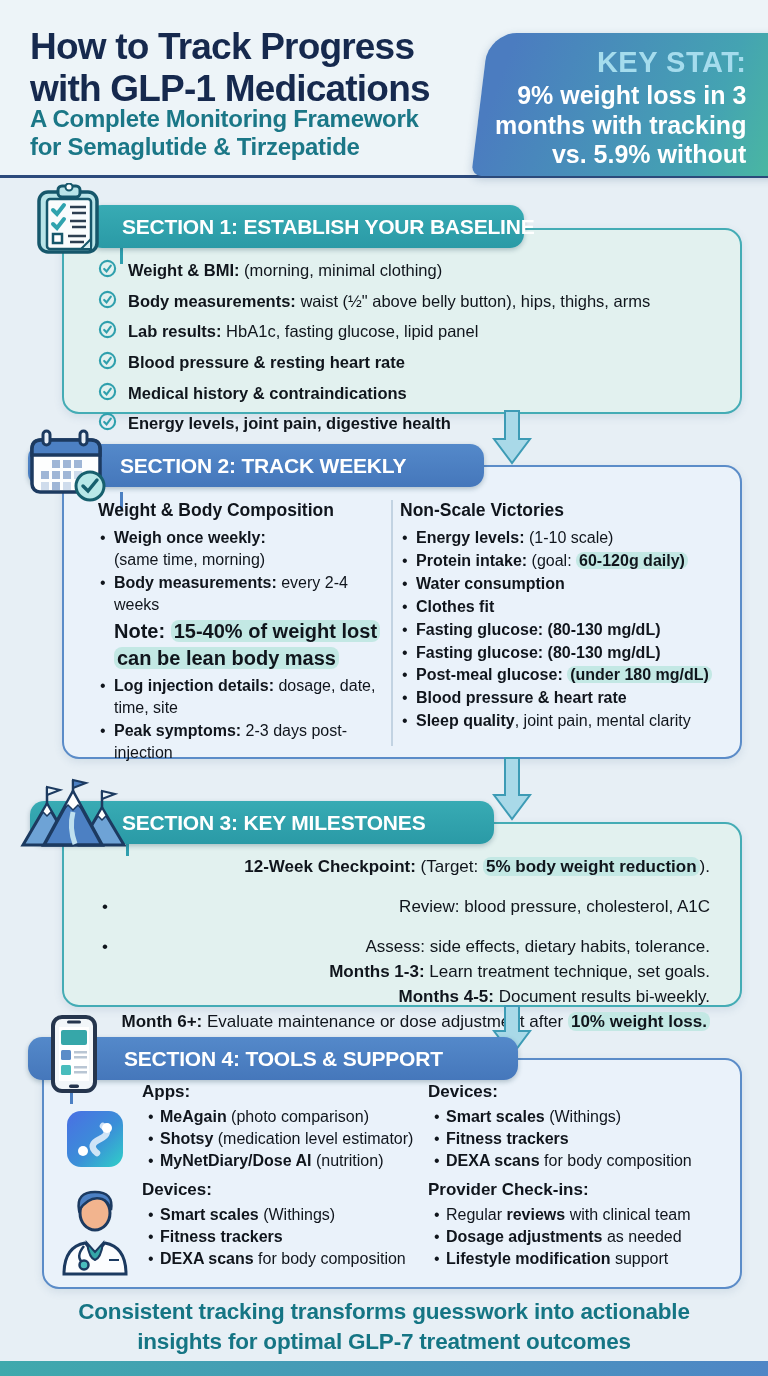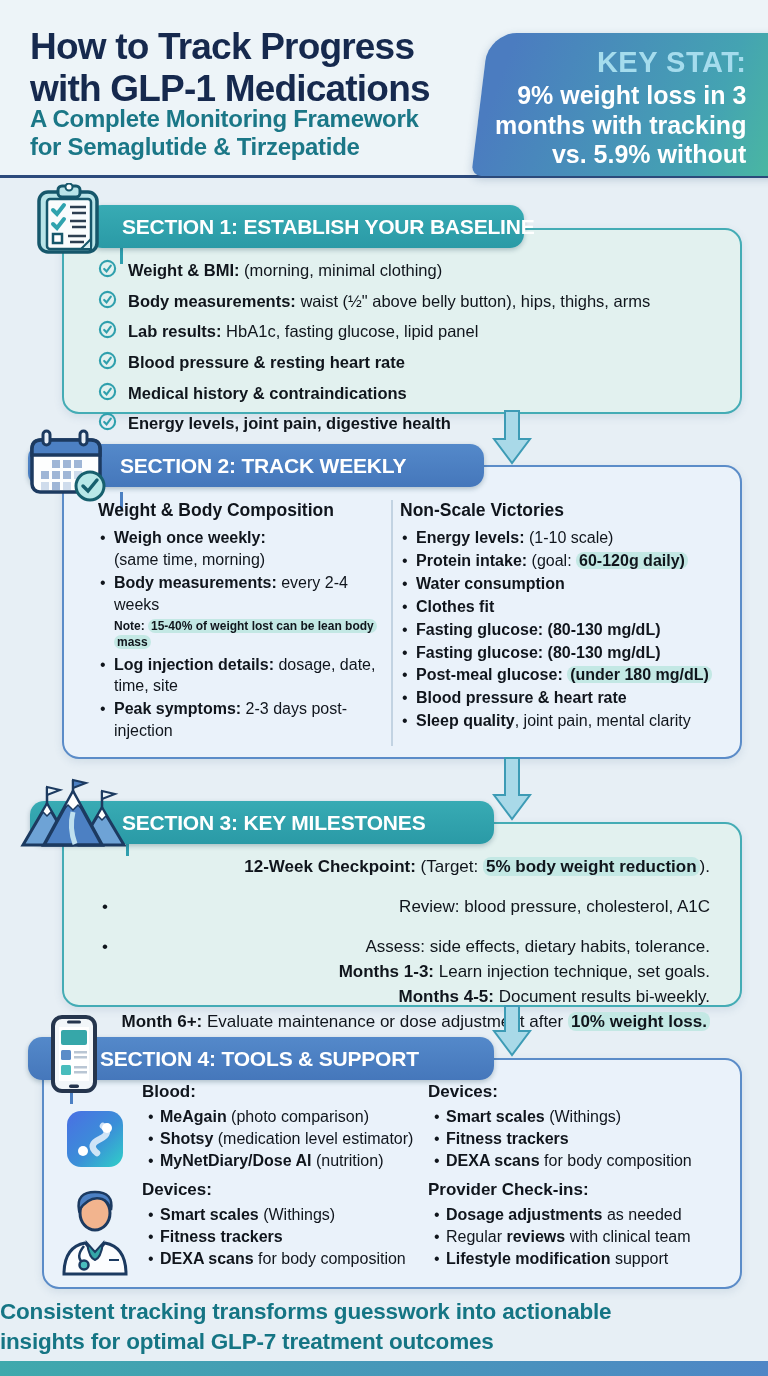--- a/index.html
+++ b/index.html
@@ -33,37 +33,37 @@
   .row{display:flex;align-items:center;gap:11px;margin-bottom:6px;font-size:16.5px;line-height:1.25;}
   .chk{flex:0 0 auto;margin-top:1px;}
   
   .s2-left{position:absolute;left:98px;top:500px;width:292px;z-index:2;}
   .s2-right{position:absolute;left:400px;top:500px;width:330px;z-index:2;}
   .s2-divider{position:absolute;left:391px;top:500px;height:246px;width:2px;background:#c2d3e2;z-index:2;}
   .colhead{font-size:17.5px;font-weight:700;margin-bottom:6px;}
   .li{position:relative;padding-left:16px;font-size:16px;line-height:1.37;margin-bottom:1px;}
   .li::before{content:"•";position:absolute;left:2px;top:0;}
   .blk{display:block;}
-  .note{padding-left:16px;font-size:12px;line-height:1.37;margin:2px 0 3px 0;}
+  .note{padding-left:16px;font-size:20px;line-height:1.37;margin:2px 0 3px 0;}
   
   .s3-body{position:absolute;left:100px;top:856px;width:610px;z-index:2;font-size:17px;line-height:1.24;text-align:right;}
   .s3-line{margin-bottom:4px;}
   .li3{position:relative;padding-left:15px;margin-bottom:4px;margin-top:19px;}
   .li3::before{content:"•";position:absolute;left:2px;top:0;}
   
   .s4-colL{position:absolute;left:142px;top:1082px;width:286px;z-index:2;}
   .s4-colR{position:absolute;left:428px;top:1082px;width:300px;z-index:2;}
   .ghead{font-size:17px;font-weight:700;margin-bottom:4px;}
   .group{margin-bottom:9px;}
   .gi{position:relative;padding-left:18px;font-size:16px;line-height:1.36;}
   .gi::before{content:"•";position:absolute;left:6px;top:0;}
   .app-badge{position:absolute;left:66px;top:1110px;z-index:4;line-height:0;}
   .doctor{position:absolute;left:54px;top:1180px;z-index:4;line-height:0;}
   
-  .footer-note{position:absolute;left:0;top:1297px;width:768px;text-align:left;
+  .footer-note{position:absolute;left:0;top:1297px;width:768px;text-align:center;
     font-size:22.5px;font-weight:700;color:#157584;line-height:1.32;z-index:2;letter-spacing:-0.2px;}
   .bottom-bar{position:absolute;left:0;bottom:0;width:768px;height:15px;
     background:linear-gradient(90deg,#3fa9ac,#4f86c6);}
 </style>
 </head>
 <body>
 
 <div class="page">
 
   <div class="top-band"></div>
@@ -231,34 +231,34 @@
       <polygon points="53,2 66,5 53,10" fill="#4c80c3" stroke="#1c3a60" stroke-width="2"></polygon>
       <polygon points="24,67 53,14 82,67" fill="#4c80c3" stroke="#1c3a60" stroke-width="3.5"></polygon>
       <polygon points="43,32 53,14 63,32 58,27 53,32 48,27" fill="#fff" stroke="#1c3a60" stroke-width="1.5"></polygon>
       <path d="M53 34 q-4 16 2 32" stroke="#bfe0ef" stroke-width="5" fill="none"></path>
     </svg>
   </div>
   <div class="s3-body">
     <div class="s3-line"><span class="b">12-Week Checkpoint:</span><span> (Target: </span><span class="b hl">5% body weight reduction</span><span>).</span></div>
     <div class="li3"><span>Review: blood pressure, cholesterol, A1C</span></div>
     <div class="li3"><span>Assess: side effects, dietary habits, tolerance.</span></div>
-    <div class="s3-line"><span class="b">Months 1-3:</span><span> Learn injection technique, set goals.</span></div>
+    <div class="s3-line"><span class="b">Months 1-3:</span><span> Learn treatment technique, set goals.</span></div>
     <div class="s3-line"><span class="b">Months 4-5:</span><span> Document results bi-weekly.</span></div>
     <div class="s3-line"><span class="b">Month 6+:</span><span> Evaluate maintenance or dose adjustment after </span><span class="b hl">10% weight loss.</span></div>
   </div>
 
   <div class="arrow" style="left:490px;top:1005px;">
     <svg width="44" height="52" viewBox="0 0 44 52">
         <polygon points="15,1 29,1 29,26 40,26 22,50 4,26 15,26" fill="#a9d9e8" stroke="#3d9bb5" stroke-width="2"></polygon>
       </svg>
   </div>
 
   <div class="sec-box box-blue" style="left:42px;width:696px;top:1058px;height:227px;"></div>
   <div class="stub" style="left:70px;top:1090px;height:14px;background:#4c80c3;"></div>
-  <div class="sec-bar bar-blue" style="left:28px;top:1037px;width:394px;padding-left:72px;">
+  <div class="sec-bar bar-blue" style="left:28px;top:1037px;width:394px;padding-left:96px;">
     <span>SECTION 4: TOOLS &amp; SUPPORT</span>
   </div>
   <div class="icon-wrap" style="left:50px;top:1014px;">
     <svg width="48" height="80" viewBox="0 0 48 80">
       <rect x="3" y="3" width="42" height="74" rx="9" fill="#f2f6f9" stroke="#25354d" stroke-width="4"></rect>
       <rect x="9" y="13" width="30" height="54" fill="#ffffff"></rect>
       <rect x="17" y="6.5" width="14" height="3" rx="1.5" fill="#25354d"></rect>
       <rect x="19" y="70.5" width="10" height="3.5" rx="1.75" fill="#25354d"></rect>
       <rect x="11" y="16" width="26" height="15" rx="2" fill="#36a7a9"></rect>
       <rect x="11" y="36" width="10" height="10" rx="1.5" fill="#5b8cc8"></rect>
@@ -290,43 +290,43 @@
       <path d="M25 30 q-3 -18 16 -18 q19 0 16 18 q-3 -9 -9 -11 q-12 -4 -23 11 z" fill="#4c80c3" stroke="#1c3a60" stroke-width="2.5"></path>
       <path d="M10 94 q0 -27 21 -31 l10 10 10 -10 q21 4 21 31 z" fill="#fcfdfe" stroke="#1c3a60" stroke-width="3"></path>
       <path d="M33 63 l8 9 8 -9 q-2 15 -8 17 q-6 -2 -8 -17 z" fill="#35a6a8" stroke="#1c3a60" stroke-width="2"></path>
       <path d="M30 66 q-9 11 -1 17" fill="none" stroke="#1c3a60" stroke-width="2.5"></path>
       <circle cx="30" cy="85" r="4.5" fill="#49bdbd" stroke="#1c3a60" stroke-width="2.5"></circle>
       <path d="M55 80 h10" stroke="#1c3a60" stroke-width="2"></path>
     </svg>
   </div>
   <div class="s4-colL">
     <div class="group">
-      <div class="ghead">Blood:</div>
+      <div class="ghead">Apps:</div>
       <div class="gi"><span class="b">MeAgain</span><span> (photo comparison)</span></div>
       <div class="gi"><span class="b">Shotsy</span><span> (medication level estimator)</span></div>
       <div class="gi"><span class="b">MyNetDiary/Dose AI</span><span> (nutrition)</span></div>
     </div>
     <div class="group">
       <div class="ghead">Devices:</div>
       <div class="gi"><span class="b">Smart scales</span><span> (Withings)</span></div>
       <div class="gi"><span class="b">Fitness trackers</span><span></span></div>
       <div class="gi"><span class="b">DEXA scans</span><span> for body composition</span></div>
     </div>
   </div>
   <div class="s4-colR">
     <div class="group">
       <div class="ghead">Devices:</div>
       <div class="gi"><span class="b">Smart scales</span><span> (Withings)</span></div>
       <div class="gi"><span class="b">Fitness trackers</span><span></span></div>
       <div class="gi"><span class="b">DEXA scans</span><span> for body composition</span></div>
     </div>
     <div class="group">
       <div class="ghead">Provider Check-ins:</div>
+      <div class="gi"><span>Regular </span><span class="b">reviews</span><span> with clinical team</span></div>
       <div class="gi"><span></span><span class="b">Dosage adjustments</span><span> as needed</span></div>
-      <div class="gi"><span>Regular </span><span class="b">reviews</span><span> with clinical team</span></div>
       <div class="gi"><span></span><span class="b">Lifestyle modification</span><span> support</span></div>
     </div>
   </div>
 
   <div class="footer-note">
     <div>Consistent tracking transforms guesswork into actionable</div>
     <div>insights for optimal GLP-7 treatment outcomes</div>
   </div>
   <div class="bottom-bar"></div>
 

